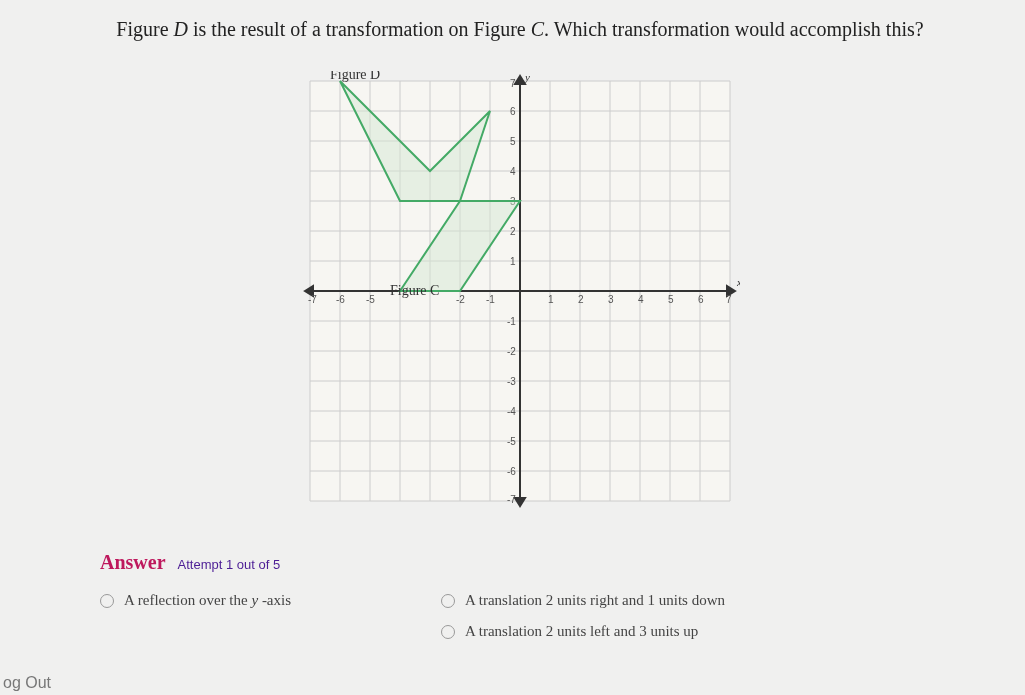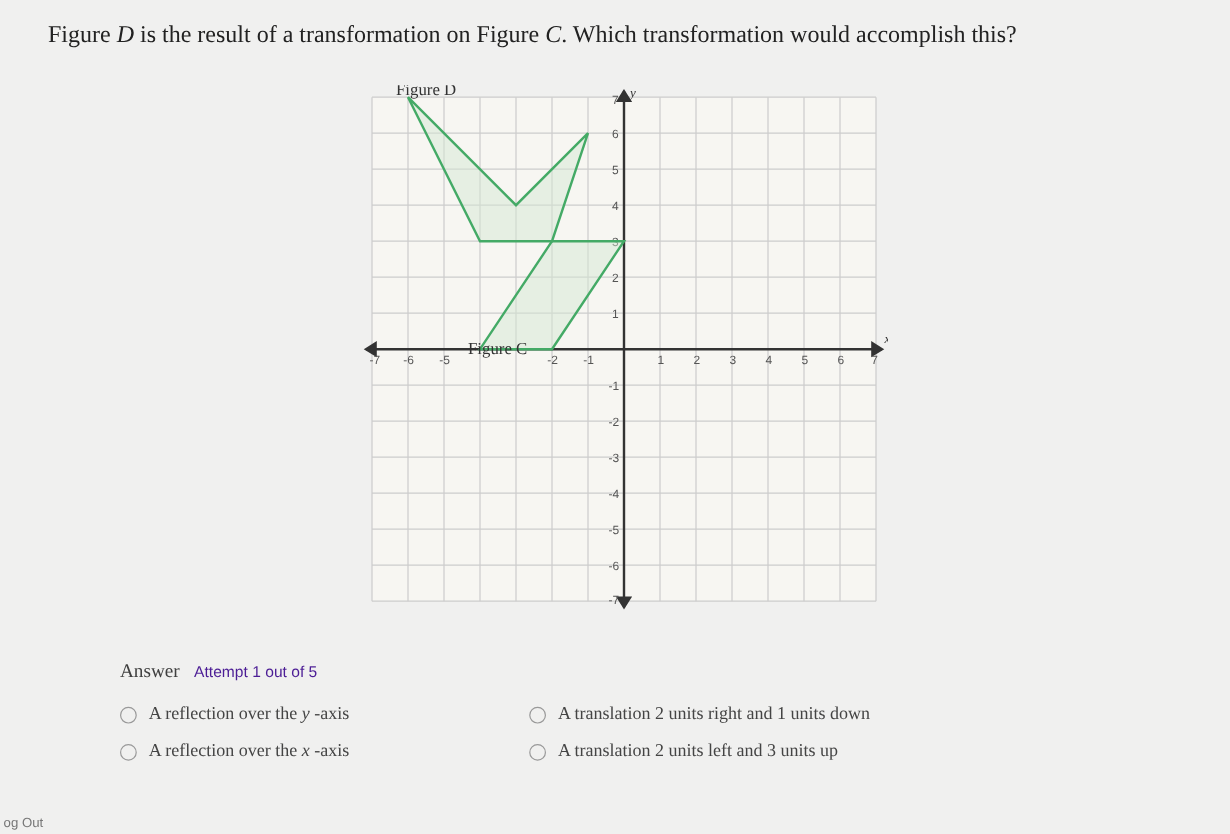--- a/index.html
+++ b/index.html
@@ -16,20 +16,21 @@
     background: #f0f0ef;
     width: 1025px;
     height: 695px;
     padding: 18px 25px 0 40px;
     position: relative;
   }
   .question {
     font-size: 20px;
     color: #222;
     margin-bottom: 30px;
+    text-align: center;
   }
   .question .italic {
     font-style: italic;
     font-family: 'Times New Roman', serif;
   }
   .chart-wrap {
     display: flex;
     justify-content: center;
     margin-bottom: 40px;
   }
@@ -38,21 +39,21 @@
     width: 440px;
     height: 440px;
   }
   .answer-row {
     display: flex;
     align-items: baseline;
     gap: 12px;
     margin: 0 0 18px 60px;
     font-family: Arial, sans-serif;
   }
-  .answer-label { font-weight: normal; font-size: 16px; color: #404040; font-family: Georgia, serif;}
+  .answer-label { font-weight: bold; font-size: 20px; color: #be185d; font-family: Georgia, serif;}
   .attempts { font-size: 13px; color: #4c1d95; }
   .options-row {
     display: flex;
     margin-left: 60px;
     gap: 150px;
     align-items: flex-start;
     margin-top: 16px;
   }
   .options-col { display: flex; flex-direction: column; gap: 14px; }
   .option {
@@ -82,21 +83,21 @@
     cursor: pointer;
     font-family: Arial, sans-serif;
     height: fit-content;
     margin-left: auto;
     margin-right: 10px;
   }
   .logout {
     position: absolute;
     bottom: 3px;
     left: 3px;
-    font-size: 11px;
+    font-size: 16px;
     color: #777;
     font-family: Arial, sans-serif;
   }
 </style>
 </head>
 <body>
 
 <div class="page">
 
   <div class="question">
@@ -196,24 +197,20 @@
     <span class="answer-label">Answer</span>
     <span class="attempts">Attempt 1 out of 5</span>
   </div>
 
   <div class="options-row">
     <div class="options-col">
       <div class="option">
         <span class="radio"></span>
         <span><span>A reflection over the </span><span class="math-var">y</span><span> -axis</span></span>
       </div>
-      <div class="option">
-        <span class="radio"></span>
-        <span><span>A reflection over the </span><span class="math-var">x</span><span> -axis</span></span>
-      </div>
     </div>
     <div class="options-col">
       <div class="option">
         <span class="radio"></span>
         <span>A translation 2 units right and 1 units down</span>
       </div>
       <div class="option">
         <span class="radio"></span>
         <span>A translation 2 units left and 3 units up</span>
       </div>

